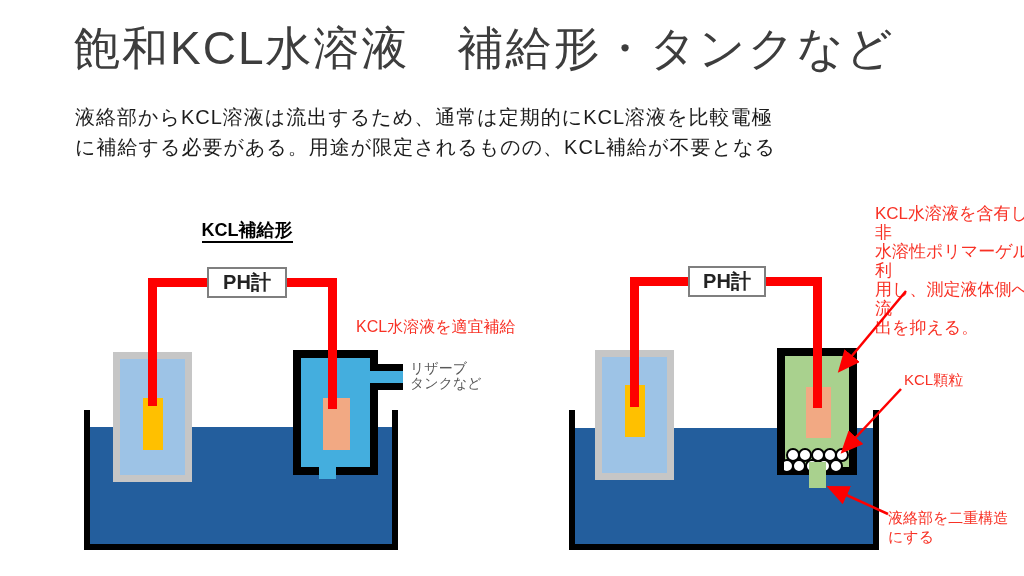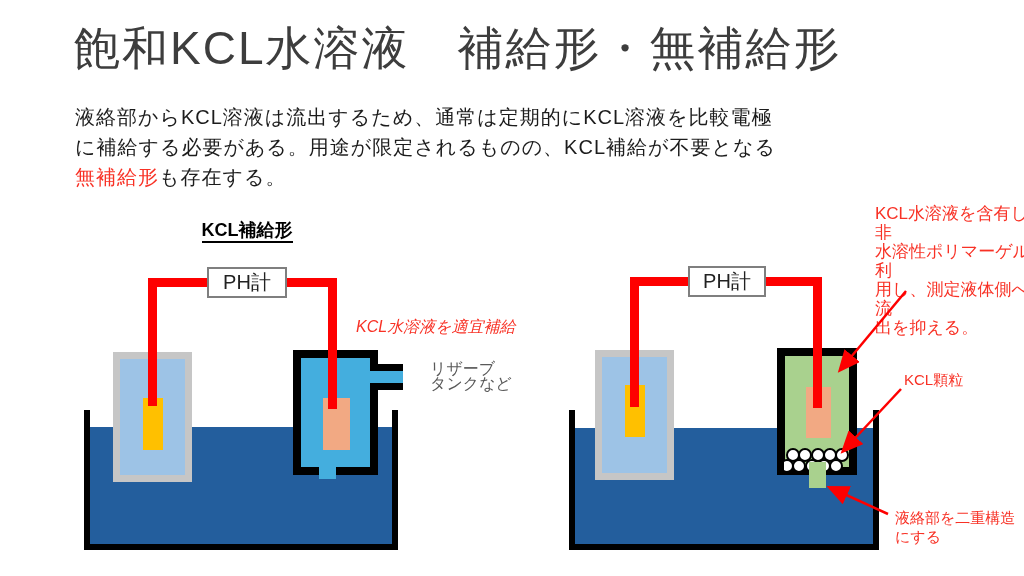--- a/index.html
+++ b/index.html
@@ -20,21 +20,21 @@
   }
   .red-text{color:var(--c-accent-red,#f5261c);}
   .heading{
     font-weight:bold;font-size:18px;line-height:22px;text-align:center;
     color:#000;
   }
   .heading span{border-bottom:2px solid #000;padding-bottom:1px;}
   .ph-box{
     background:#fff;border:2px solid var(--c-box-border,#7f7f7f);
     display:flex;align-items:center;justify-content:center;
-    font-size:20px;color:#222;box-sizing:border-box;
+    font-size:20px;color:#222;box-sizing:border-box;font-weight:bold;
   }
   .wire{background:var(--c-wire,#fe0000);}
   .wall{background:var(--c-tank,#000);}
   .water{background:var(--c-water,#235e9d);}
   .glass-outer{background:var(--c-glass-gray,#c6c6c6);}
   .glass-inner{background:var(--c-glass-blue,#9dc3e6);}
   .yellow-el{background:var(--c-electrode-yellow,#ffc000);}
   .salmon-el{background:var(--c-electrode-salmon,#f2a983);}
   .blue-cont{background:var(--c-container-blue,#44aede);border:8px solid #000;box-sizing:border-box;}
   .green-cont{background:var(--c-gel-green,#a9d18e);border:8px solid #000;box-sizing:border-box;}
@@ -42,25 +42,24 @@
   .green-fill{background:var(--c-gel-green,#a9d18e);}
   .note-red{color:var(--c-accent-red,#f5261c);}
   .note-gray{color:var(--c-muted-gray,#595959);}
   .pre{white-space:pre-line;}
 </style>
 </head>
 <body>
 
 <div class="canvas">
 
-  <div class="abs slide-title">飽和KCL水溶液　補給形・無補給形</div>
+  <div class="abs slide-title">飽和KCL水溶液　補給形・タンクなど</div>
   <div class="abs body-text">
     <div>液絡部からKCL溶液は流出するため、通常は定期的にKCL溶液を比較電極</div>
     <div>に補給する必要がある。用途が限定されるものの、KCL補給が不要となる</div>
-    <div><span class="red-text">無補給形</span><span>も存在する。</span></div>
   </div>
 
   <div class="abs water" style="left:90px;top:427px;width:302px;height:117px;"></div>
 
   <div class="abs wall" style="left:84px;top:410px;width:6px;height:140px;"></div>
   <div class="abs wall" style="left:392px;top:410px;width:6px;height:140px;"></div>
   <div class="abs wall" style="left:84px;top:544px;width:314px;height:6px;"></div>
 
   <div class="abs glass-outer" style="left:113px;top:352px;width:79px;height:130px;"></div>
   <div class="abs glass-inner" style="left:120px;top:359px;width:65px;height:116px;"></div>
@@ -79,22 +78,22 @@
   <div class="abs wire" style="left:148px;top:278px;width:63px;height:9px;"></div>
   <div class="abs wire" style="left:148px;top:278px;width:9px;height:128px;"></div>
   <div class="abs wire" style="left:285px;top:278px;width:52px;height:9px;"></div>
   <div class="abs wire" style="left:328px;top:278px;width:9px;height:131px;"></div>
 
   <div class="abs ph-box" style="left:207px;top:267px;width:80px;height:31px;">
       <span>PH計</span>
     </div>
 
   <div class="abs heading" style="left:172px;top:219px;width:150px;"><span>KCL補給形</span></div>
-  <div class="abs note-red" style="left:356px;top:317px;font-size:16px;font-style:italic;">KCL水溶液を適宜補給</div>
-  <div class="abs note-gray pre" style="left:430px;top:361px;font-size:16px;line-height:15px;">リザーブ
+  <div class="abs note-red" style="left:356px;top:317px;font-size:16px;">KCL水溶液を適宜補給</div>
+  <div class="abs note-gray pre" style="left:410px;top:361px;font-size:14px;line-height:15px;">リザーブ
 タンクなど</div>
 
   <div class="abs water" style="left:575px;top:428px;width:298px;height:116px;"></div>
 
   <div class="abs wall" style="left:569px;top:410px;width:6px;height:140px;"></div>
   <div class="abs wall" style="left:873px;top:410px;width:6px;height:140px;"></div>
   <div class="abs wall" style="left:569px;top:544px;width:310px;height:6px;"></div>
 
   <div class="abs glass-outer" style="left:595px;top:350px;width:79px;height:130px;"></div>
   <div class="abs glass-inner" style="left:602px;top:357px;width:65px;height:116px;"></div>
@@ -127,21 +126,21 @@
 
   <div class="abs ph-box" style="left:688px;top:266px;width:78px;height:31px;">
       <span>PH計</span>
     </div>
 
   <div class="abs note-red pre" style="left:875px;top:204px;width:180px;font-size:17px;line-height:19px;">KCL水溶液を含有した非
 水溶性ポリマーゲルを利
 用し、測定液体側への流
 出を抑える。</div>
   <div class="abs note-red" style="left:904px;top:371px;font-size:15px;">KCL顆粒</div>
-  <div class="abs note-red pre" style="left:888px;top:508px;font-size:15px;line-height:19px;margin-left:7px;">液絡部を二重構造
+  <div class="abs note-red pre" style="left:888px;top:508px;font-size:15px;line-height:19px;">液絡部を二重構造
 にする</div>
 
   <svg class="abs" style="left:0;top:0;" width="1024" height="576" viewBox="0 0 1024 576">
     <defs>
       <marker id="arrow" markerWidth="9" markerHeight="8" refX="7" refY="4" orient="auto">
         <path d="M0,0 L9,4 L0,8 z" fill="#fe0000"></path>
       </marker>
     </defs>
     <line x1="906" y1="291" x2="841" y2="369" stroke="#fe0000" stroke-width="2.5" marker-end="url(#arrow)"></line>
     <line x1="901" y1="389" x2="844" y2="450" stroke="#fe0000" stroke-width="2.5" marker-end="url(#arrow)"></line>

